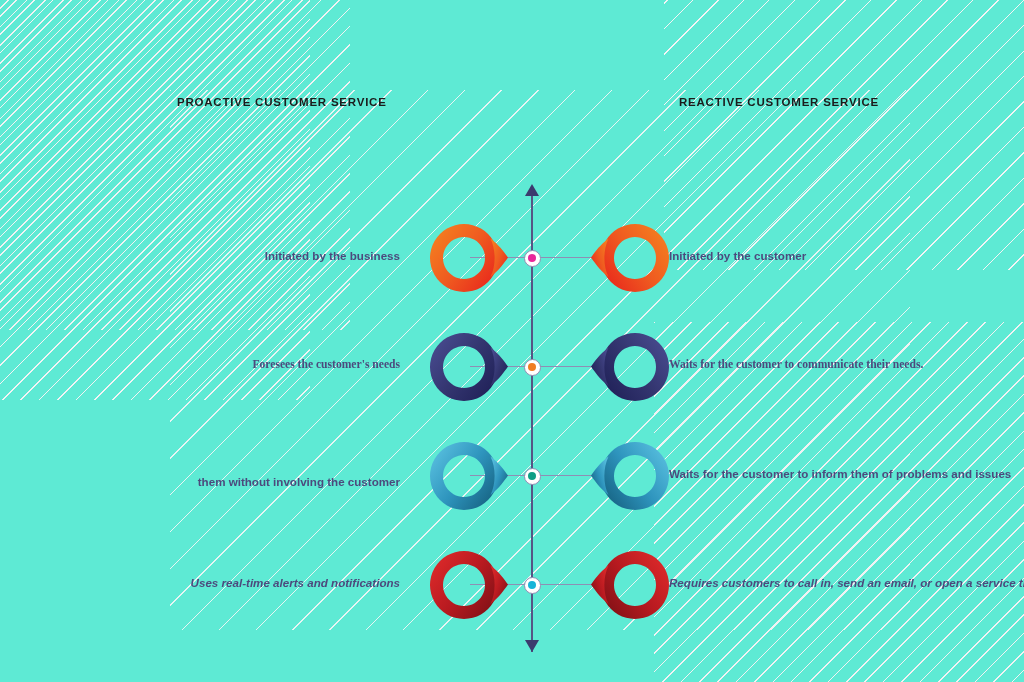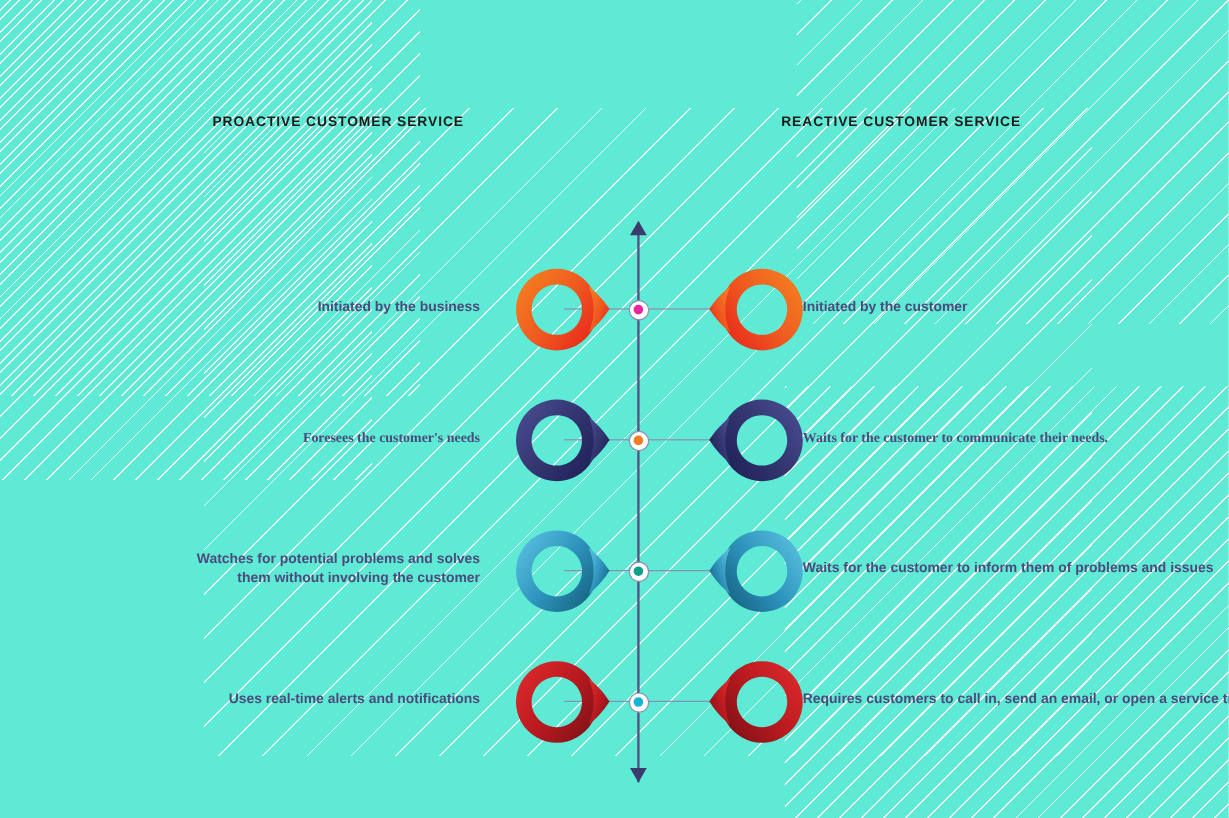--- a/index.html
+++ b/index.html
@@ -87,21 +87,21 @@
   
   .col-heading {
     position: absolute;
     font-size: 11.5px;
     font-weight: bold;
     letter-spacing: .78px;
     color: #1b1b1b;
     white-space: nowrap;
   }
   #heading-left  { left: 177px; top: 96px; }
-  #heading-right { left: 651px; top: 96px; }
+  #heading-right { left: 679px; top: 96px; }
 
   
   .axis {
     position: absolute;
     left: 531px;
     top: 186px;
     width: 2px;
     height: 466px;
     background: #555585;
   }
@@ -324,21 +324,21 @@
            C76,56 76,40 70.5,28.5 Z"></path>
     </g>
   </svg>
         </div>
         <div class="hub">
           <div class="hub-inner" style="background: rgb(240, 124, 35);"></div>
         </div>
         <div class="label right">Waits for the customer to communicate their needs.</div>
       </div>
       <div class="row" style="top: 416px;">
-        <div class="label left two-line"><span>Watches for potential problems and solves</span><br><span>them without involving the customer</span></div>
+        <div class="label left two-line"><br><span>them without involving the customer</span></div>
         <div class="connector left"></div>
         <div class="connector right"></div>
         <div class="node left">
   <svg viewBox="0 0 96 96" xmlns="http://www.w3.org/2000/svg">
     <defs>
       <linearGradient id="row-3-left-grad" x1="0" y1="0.1" x2="1" y2="0.85">
         <stop offset="0%" stop-color="#5cc3e2"></stop>
         <stop offset="52%" stop-color="#2e94bd"></stop>
         <stop offset="100%" stop-color="#15607f"></stop>
       </linearGradient>
@@ -378,21 +378,21 @@
            C84,53.2 80,59.5 70.5,67
            C76,56 76,40 70.5,28.5 Z"></path>
     </g>
   </svg>
         </div>
         <div class="hub">
           <div class="hub-inner" style="background: rgb(15, 158, 134);"></div>
         </div>
         <div class="label right">Waits for the customer to inform them of problems and issues</div>
       </div>
-      <div class="row" style="top: 525px;">
+      <div class="row" style="top: 525px; font-style: italic;">
         <div class="label left">Uses real-time alerts and notifications</div>
         <div class="connector left"></div>
         <div class="connector right"></div>
         <div class="node left">
   <svg viewBox="0 0 96 96" xmlns="http://www.w3.org/2000/svg">
     <defs>
       <linearGradient id="row-4-left-grad" x1="0" y1="0.1" x2="1" y2="0.85">
         <stop offset="0%" stop-color="#e02b2b"></stop>
         <stop offset="52%" stop-color="#b81a20"></stop>
         <stop offset="100%" stop-color="#7e1116"></stop>

